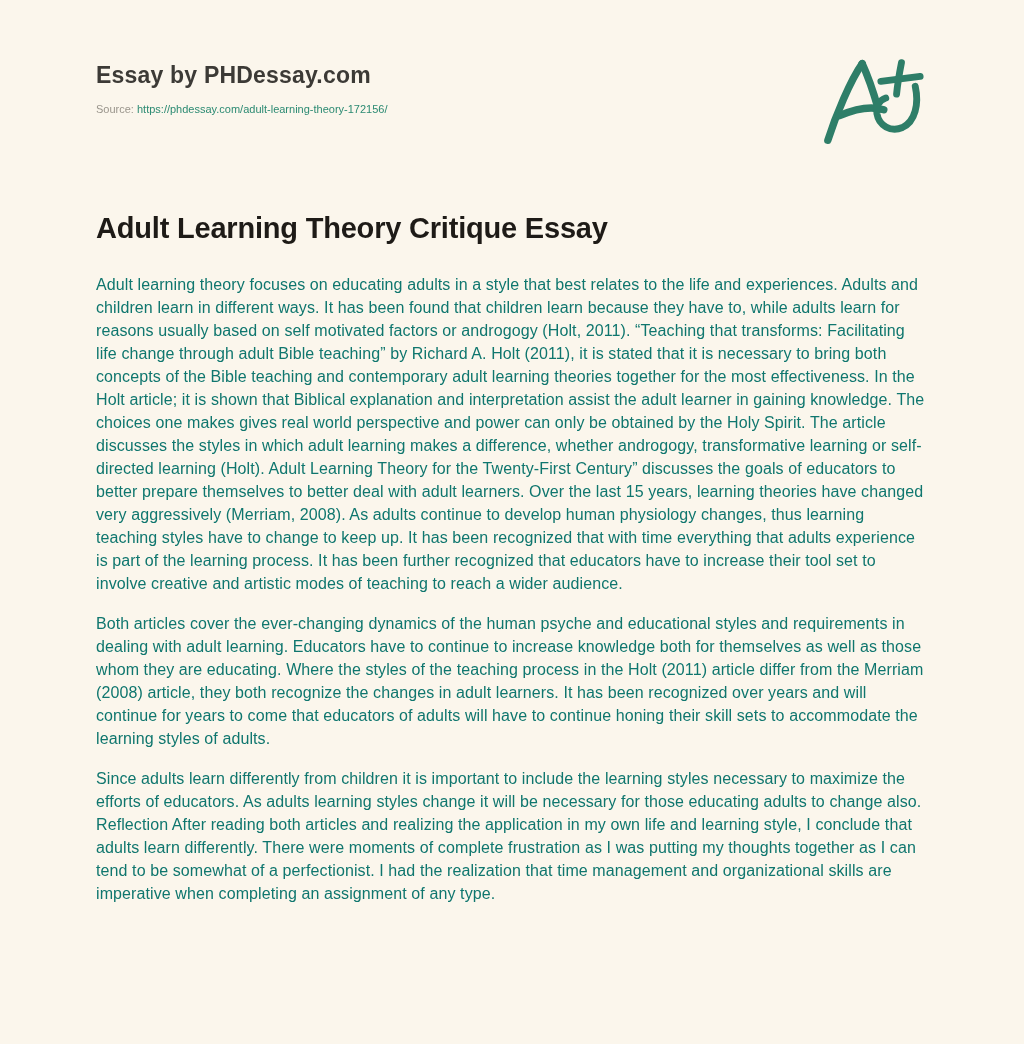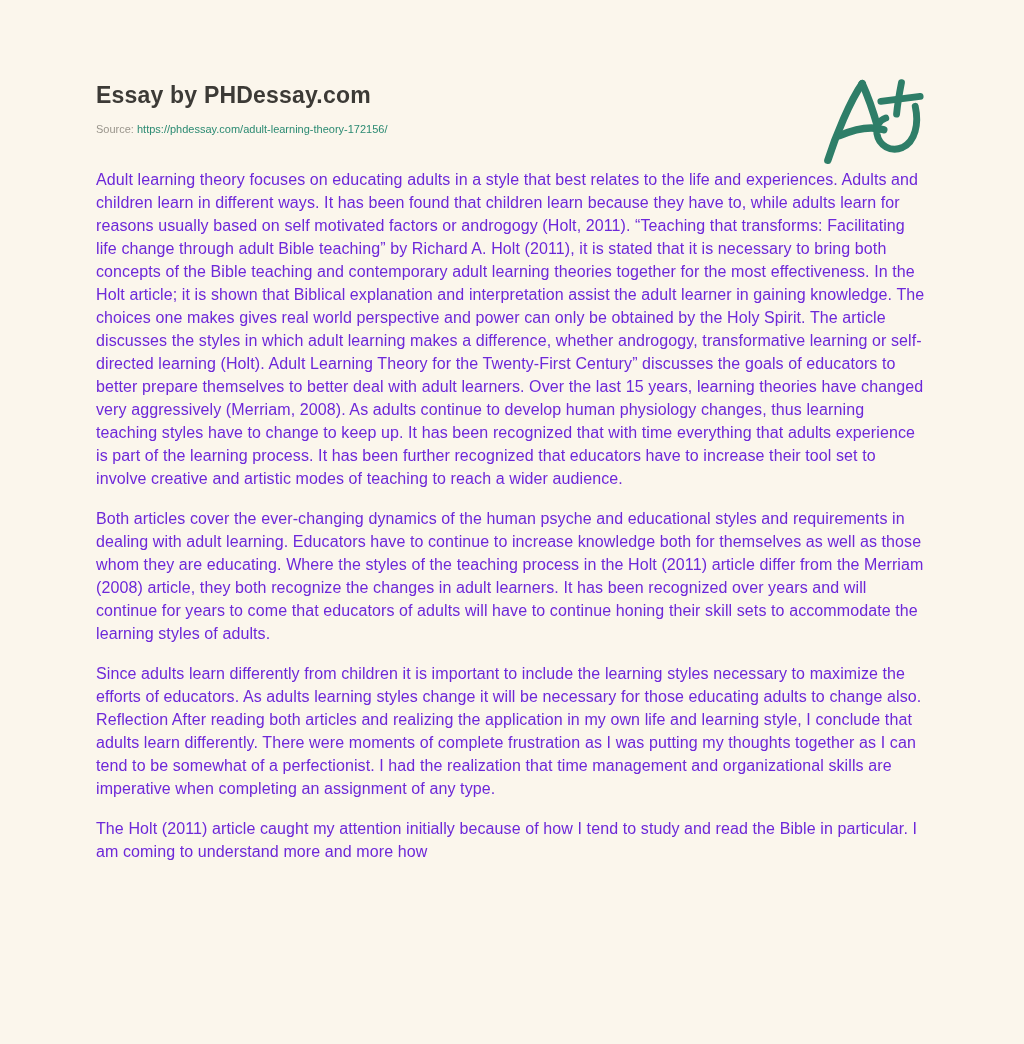--- a/index.html
+++ b/index.html
@@ -8,23 +8,22 @@
     padding: 0;
   }
   body {
     width: 1024px;
     height: 1044px;
     overflow: hidden;
     background: #fbf6ec;
     font-family: "Liberation Sans", sans-serif;
   }
   .page {
-    padding: 30px 96px 0 96px;
+    padding: 46px 96px 0 96px;
     width: 1024px;
-    margin-top: 36px;
   }
   .header {
     display: flex;
     justify-content: space-between;
     align-items: flex-start;
   }
   .site-title {
     margin: 16px 0 14px 0;
     font-size: 23px;
     font-weight: 700;
@@ -51,21 +50,21 @@
     margin: 64px 0 28px 0;
     font-size: 29px;
     font-weight: 700;
     color: #1e1b17;
     letter-spacing: -0.2px;
   }
   .essay-body p {
     margin: 0 0 17px 0;
     font-size: 16px;
     line-height: 23px;
-    color: #6d28d9;
+    color: #0f766e;
     letter-spacing: 0.1px;
   }
 </style>
 </head>
 <body>
 
 <div class="page">
 
   <div class="header">
     <div class="header-left">
@@ -84,21 +83,21 @@
         <path d="M22 64 C 38 57, 54 54, 67 58" stroke="#2e7e68" stroke-width="7.5" stroke-linecap="round"></path>
 
         <path d="M85 10 C 83 20, 81 32, 80 42" stroke="#2e7e68" stroke-width="7" stroke-linecap="round"></path>
         <path d="M64 29 L 104 24" stroke="#2e7e68" stroke-width="7" stroke-linecap="round"></path>
 
         <path d="M99 34 C 103 52, 99 70, 86 76 C 74 81, 62 74, 60 62 C 59 54, 63 48, 69 46" stroke="#2e7e68" stroke-width="7" stroke-linecap="round"></path>
       </svg>
     </div>
   </div>
 
+  <h2 class="essay-title">Adult Learning Theory Critique Essay</h2>
 
   <div class="essay-body">
     <p>Adult learning theory focuses on educating adults in a style that best relates to the life and experiences. Adults and children learn in different ways. It has been found that children learn because they have to, while adults learn for reasons usually based on self motivated factors or androgogy (Holt, 2011). “Teaching that transforms: Facilitating life change through adult Bible teaching” by Richard A. Holt (2011), it is stated that it is necessary to bring both concepts of the Bible teaching and contemporary adult learning theories together for the most effectiveness. In the Holt article; it is shown that Biblical explanation and interpretation assist the adult learner in gaining knowledge. The choices one makes gives real world perspective and power can only be obtained by the Holy Spirit. The article discusses the styles in which adult learning makes a difference, whether androgogy, transformative learning or self-directed learning (Holt). Adult Learning Theory for the Twenty-First Century” discusses the goals of educators to better prepare themselves to better deal with adult learners. Over the last 15 years, learning theories have changed very aggressively (Merriam, 2008). As adults continue to develop human physiology changes, thus learning teaching styles have to change to keep up. It has been recognized that with time everything that adults experience is part of the learning process. It has been further recognized that educators have to increase their tool set to involve creative and artistic modes of teaching to reach a wider audience.</p>
     <p>Both articles cover the ever-changing dynamics of the human psyche and educational styles and requirements in dealing with adult learning. Educators have to continue to increase knowledge both for themselves as well as those whom they are educating. Where the styles of the teaching process in the Holt (2011) article differ from the Merriam (2008) article, they both recognize the changes in adult learners. It has been recognized over years and will continue for years to come that educators of adults will have to continue honing their skill sets to accommodate the learning styles of adults.</p>
     <p>Since adults learn differently from children it is important to include the learning styles necessary to maximize the efforts of educators. As adults learning styles change it will be necessary for those educating adults to change also. Reflection After reading both articles and realizing the application in my own life and learning style, I conclude that adults learn differently. There were moments of complete frustration as I was putting my thoughts together as I can tend to be somewhat of a perfectionist. I had the realization that time management and organizational skills are imperative when completing an assignment of any type.</p>
-    <p>The Holt (2011) article caught my attention initially because of how I tend to study and read the Bible in particular. I am coming to understand more and more how</p>
   </div>
 
 </div>
 
 </body></html>

